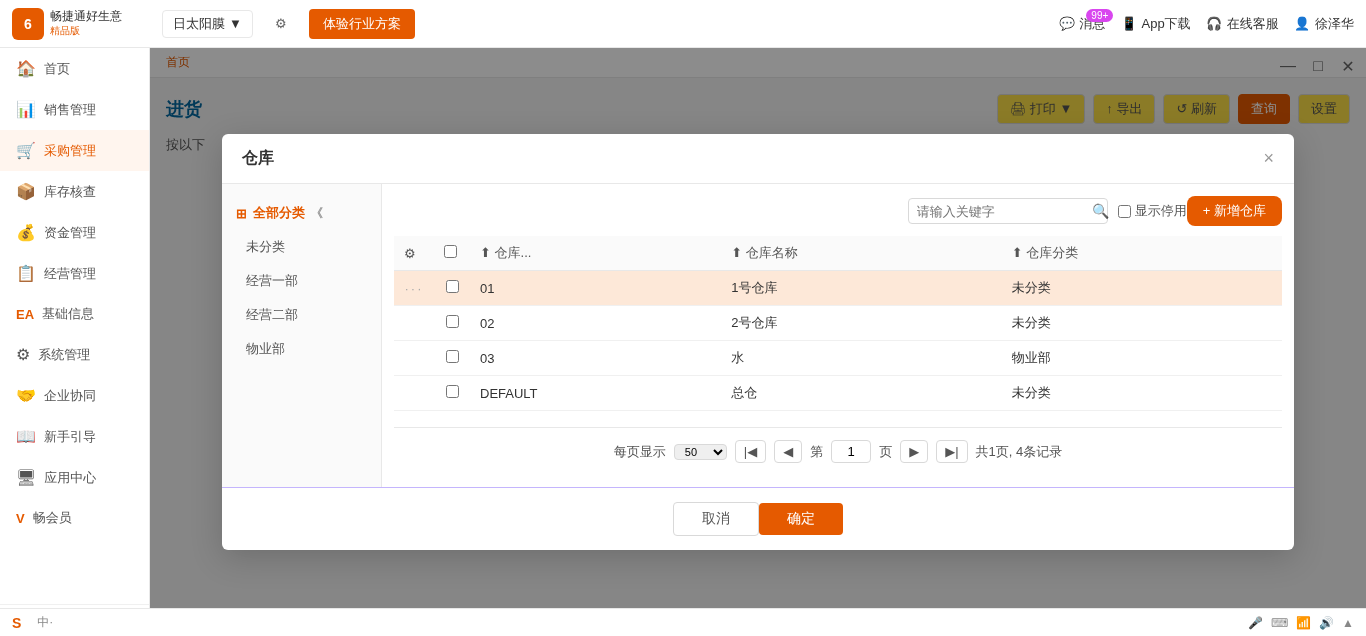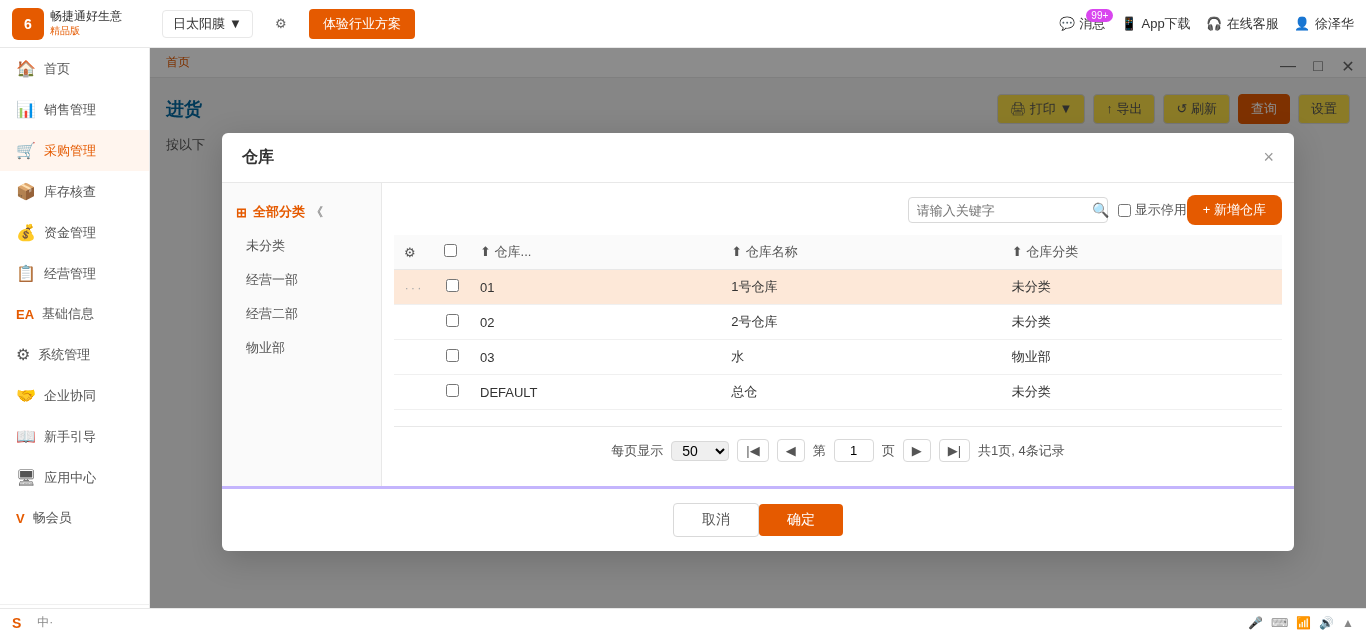--- a/index.html
+++ b/index.html
@@ -182,27 +182,27 @@
     }
     .page-btn {
       border: 1px solid #d9d9d9; background: #fff; border-radius: 4px;
       padding: 3px 8px; cursor: pointer; font-size: 13px; color: #555;
     }
     .page-input {
       width: 40px; border: 1px solid #d9d9d9; border-radius: 4px;
       padding: 3px 6px; text-align: center; font-size: 13px;
     }
     .per-page-select {
-      border: 1px solid #d9d9d9; border-radius: 4px; padding: 0 6px; font-size: 14px;
+      border: 1px solid #d9d9d9; border-radius: 4px; padding: 0 6px; font-size: 11px;
     }
 
     
     .modal-footer {
       display: flex; align-items: center; justify-content: center; 
-      padding: 14px 20px; border-top: 3px solid #c4b5fd;
+      padding: 14px 20px; border-top: 1px solid #c4b5fd;
     }
     .footer-cancel {
       border: 1px solid #d9d9d9; background: #fff; border-radius: 4px;
       padding: 7px 28px; cursor: pointer; font-size: 14px; color: #555;
     }
     .footer-confirm {
       background: #e55a00; color: #fff; border: none; border-radius: 4px;
       padding: 7px 28px; cursor: pointer; font-size: 14px;
     }
 

